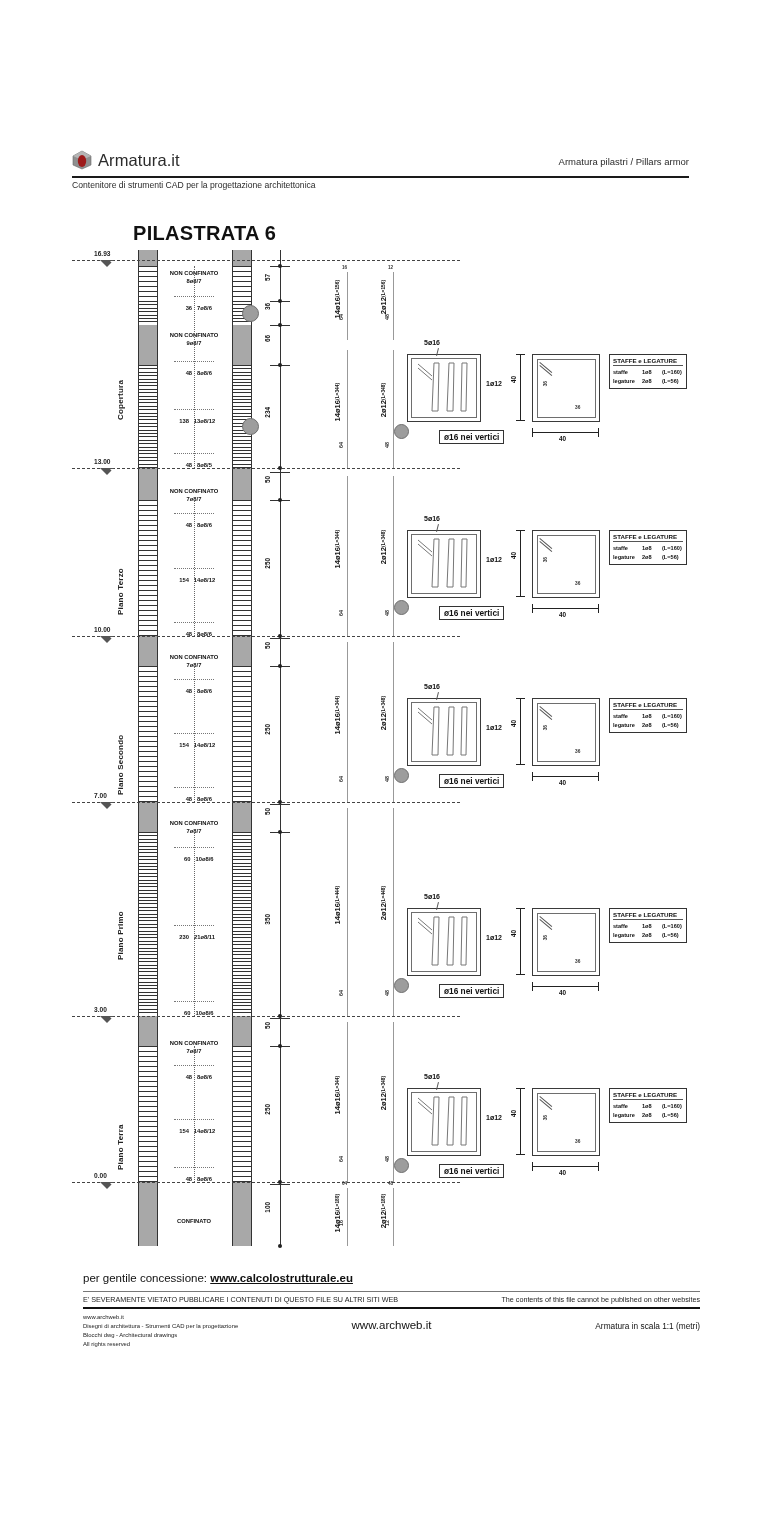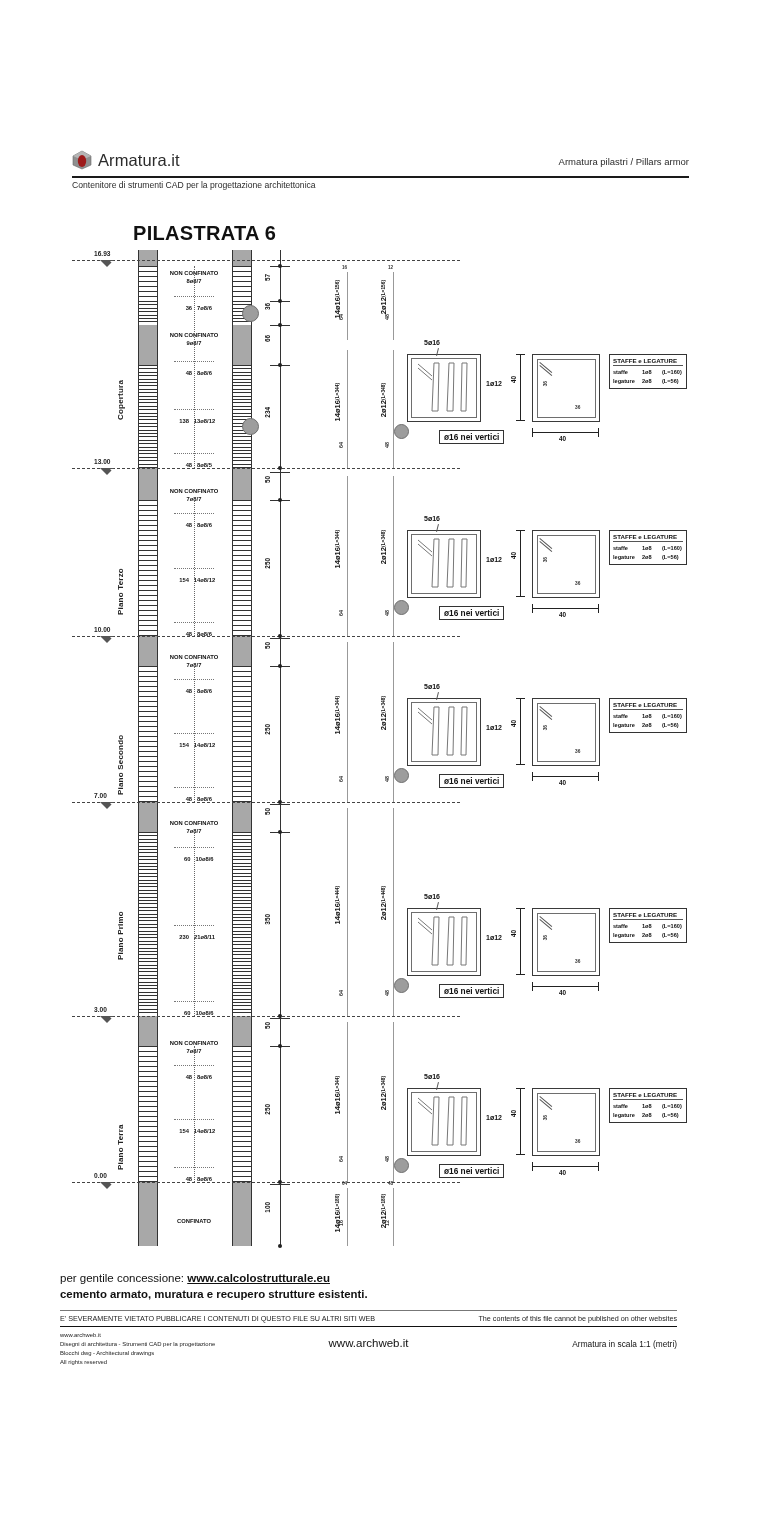--- a/index.html
+++ b/index.html
@@ -80,21 +80,21 @@
   .inner-36-v{position:absolute;left:10px;top:26px;font-size:4.8px;font-weight:bold;color:#333;writing-mode:vertical-rl;transform:rotate(180deg);}
   .inner-36-h{position:absolute;left:42px;top:50px;font-size:4.8px;font-weight:bold;color:#333;}
 
   .staffe-box{position:absolute;left:215px;top:22px;width:78px;height:35px;border:1.1px solid #333;background:#fff;padding:2px 3px;box-sizing:border-box;}
   .staffe-title{font-size:6.2px;font-weight:bold;color:#111;border-bottom:.8px solid #555;padding-bottom:1.2px;margin-bottom:1.6px;}
   .staffe-row{font-size:5.6px;font-weight:bold;color:#111;display:flex;gap:3px;line-height:1.7;}
   .staffe-row .k{width:26px;}
   .staffe-row .v{width:17px;}
 
   
-  .footer{position:absolute;left:60px;top:1272px;width:617px;}
+  .footer{position:absolute;left:83px;top:1272px;width:617px;}
   .f-line1{font-size:11.5px;color:#111;}
   .f-line1 a{color:#111;font-weight:bold;text-decoration:underline;}
   .f-line2{font-size:11.4px;font-weight:bold;color:#111;line-height:1.45;margin-top:2px;}
   .f-rule{height:1px;background:#777;margin-top:7px;}
   .f-warn{display:flex;justify-content:space-between;font-size:7.2px;color:#222;padding-top:3px;}
   .f-rule2{height:1.6px;background:#111;margin-top:3px;}
   .f-bottom{position:relative;padding-top:4px;height:42px;}
   .f-left{font-size:5.9px;color:#222;line-height:1.52;}
   .f-center{position:absolute;left:50%;transform:translateX(-50%);top:10px;font-size:11.5px;color:#111;}
   .f-right{position:absolute;right:0;top:12px;font-size:8.3px;color:#111;}
@@ -546,21 +546,20 @@
         </div>
       </div>
     </div>
 
   <div class="footer">
     <div class="f-line1">
       <span>per gentile concessione:</span>
       <a href="#">www.calcolostrutturale.eu</a>
     </div>
     <div class="f-line2">
-      <div>cemento armato, muratura e recupero strutture esistenti.</div>
     </div>
     <div class="f-rule"></div>
     <div class="f-warn">
       <span>E' SEVERAMENTE VIETATO PUBBLICARE I CONTENUTI DI QUESTO FILE SU ALTRI SITI WEB</span>
       <span>The contents of this file cannot be published on other websites</span>
     </div>
     <div class="f-rule2"></div>
     <div class="f-bottom">
       <div class="f-left">
         <div>www.archweb.it</div>

